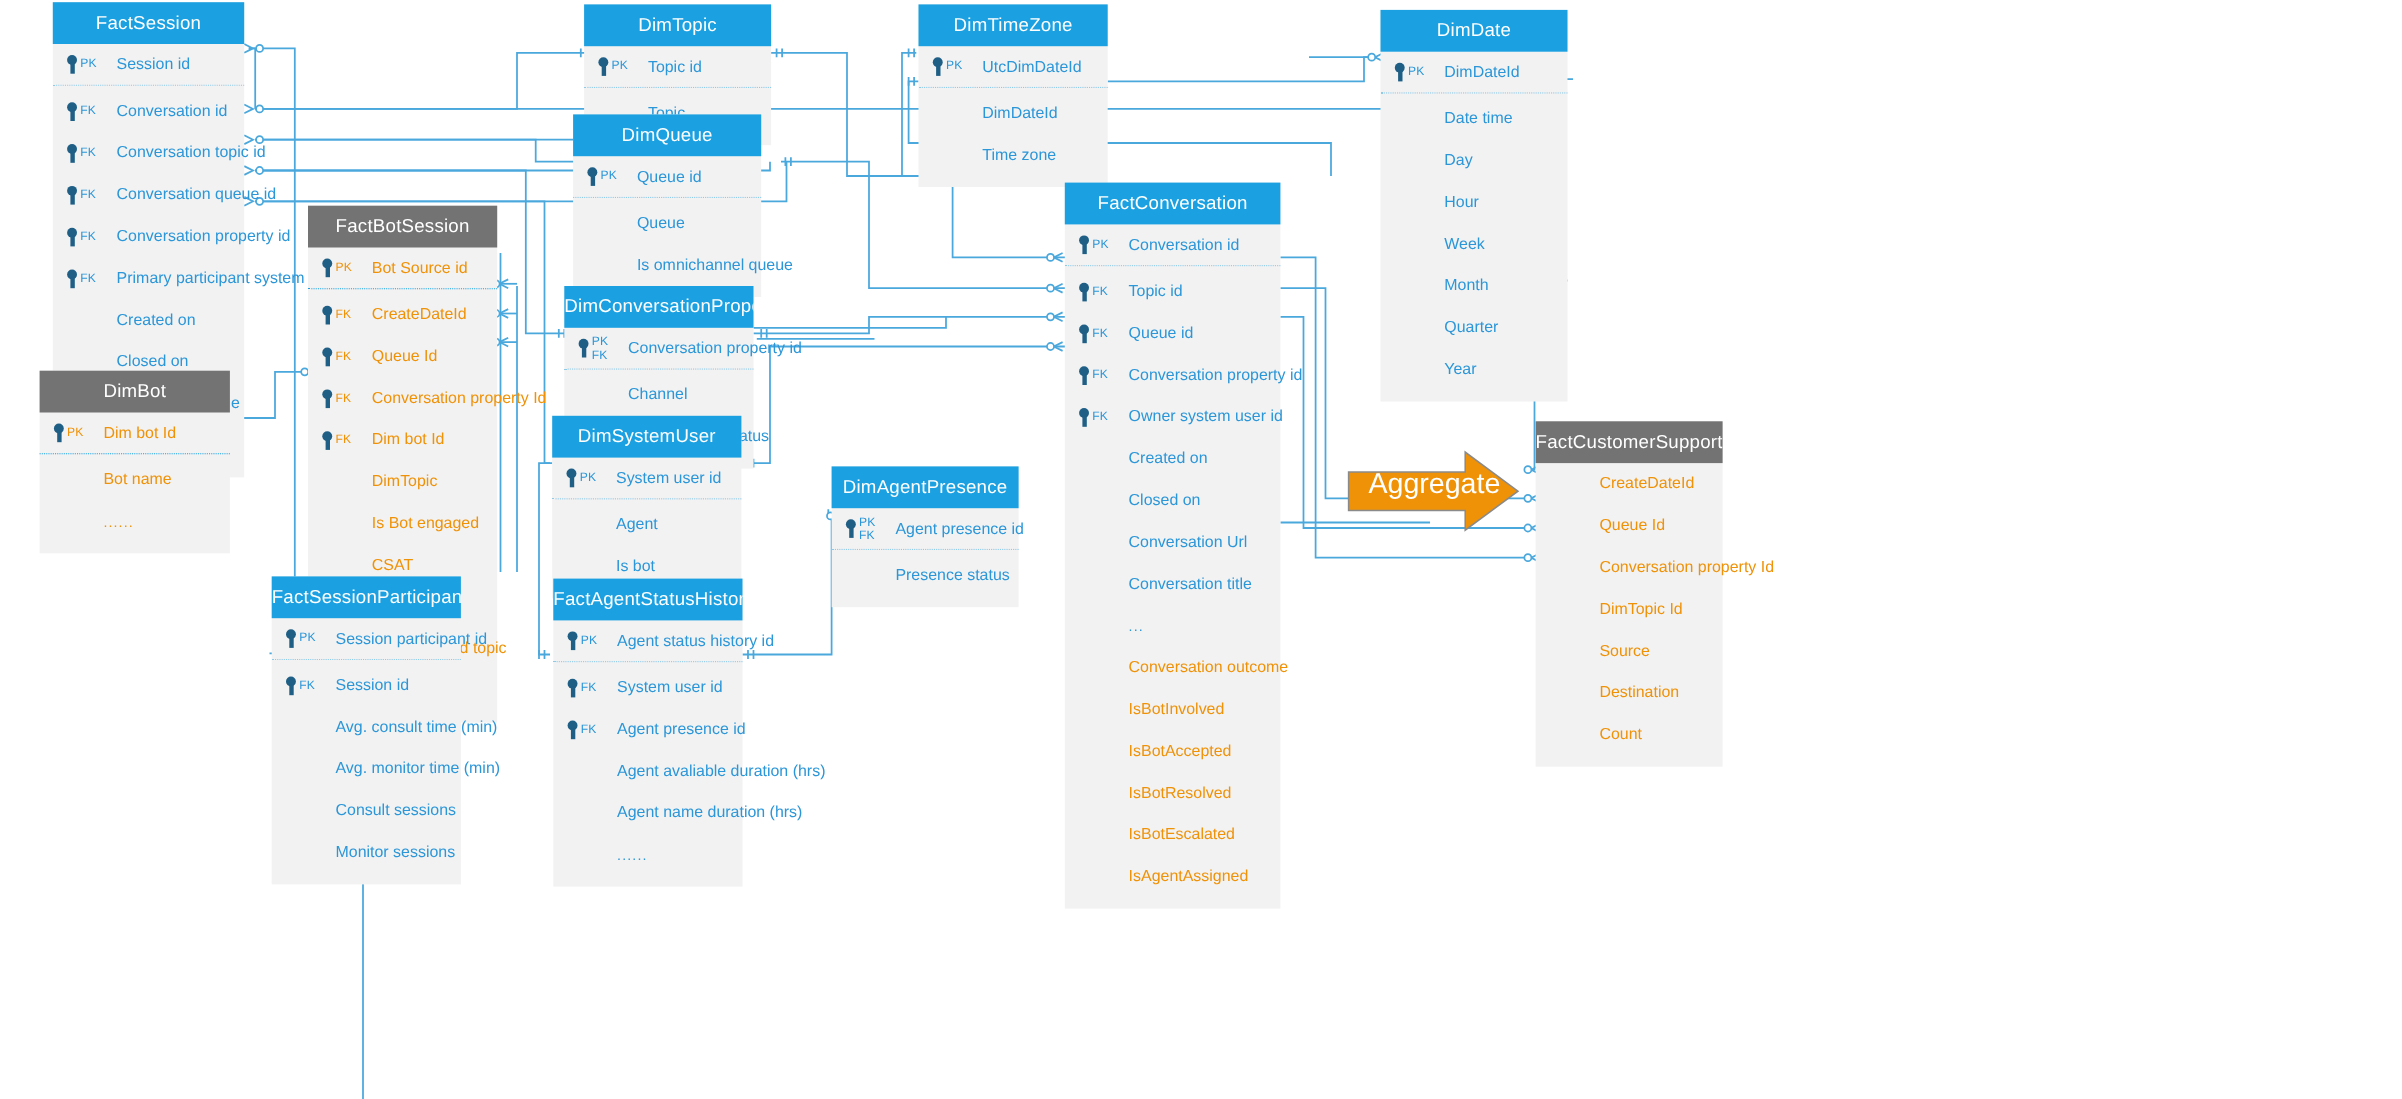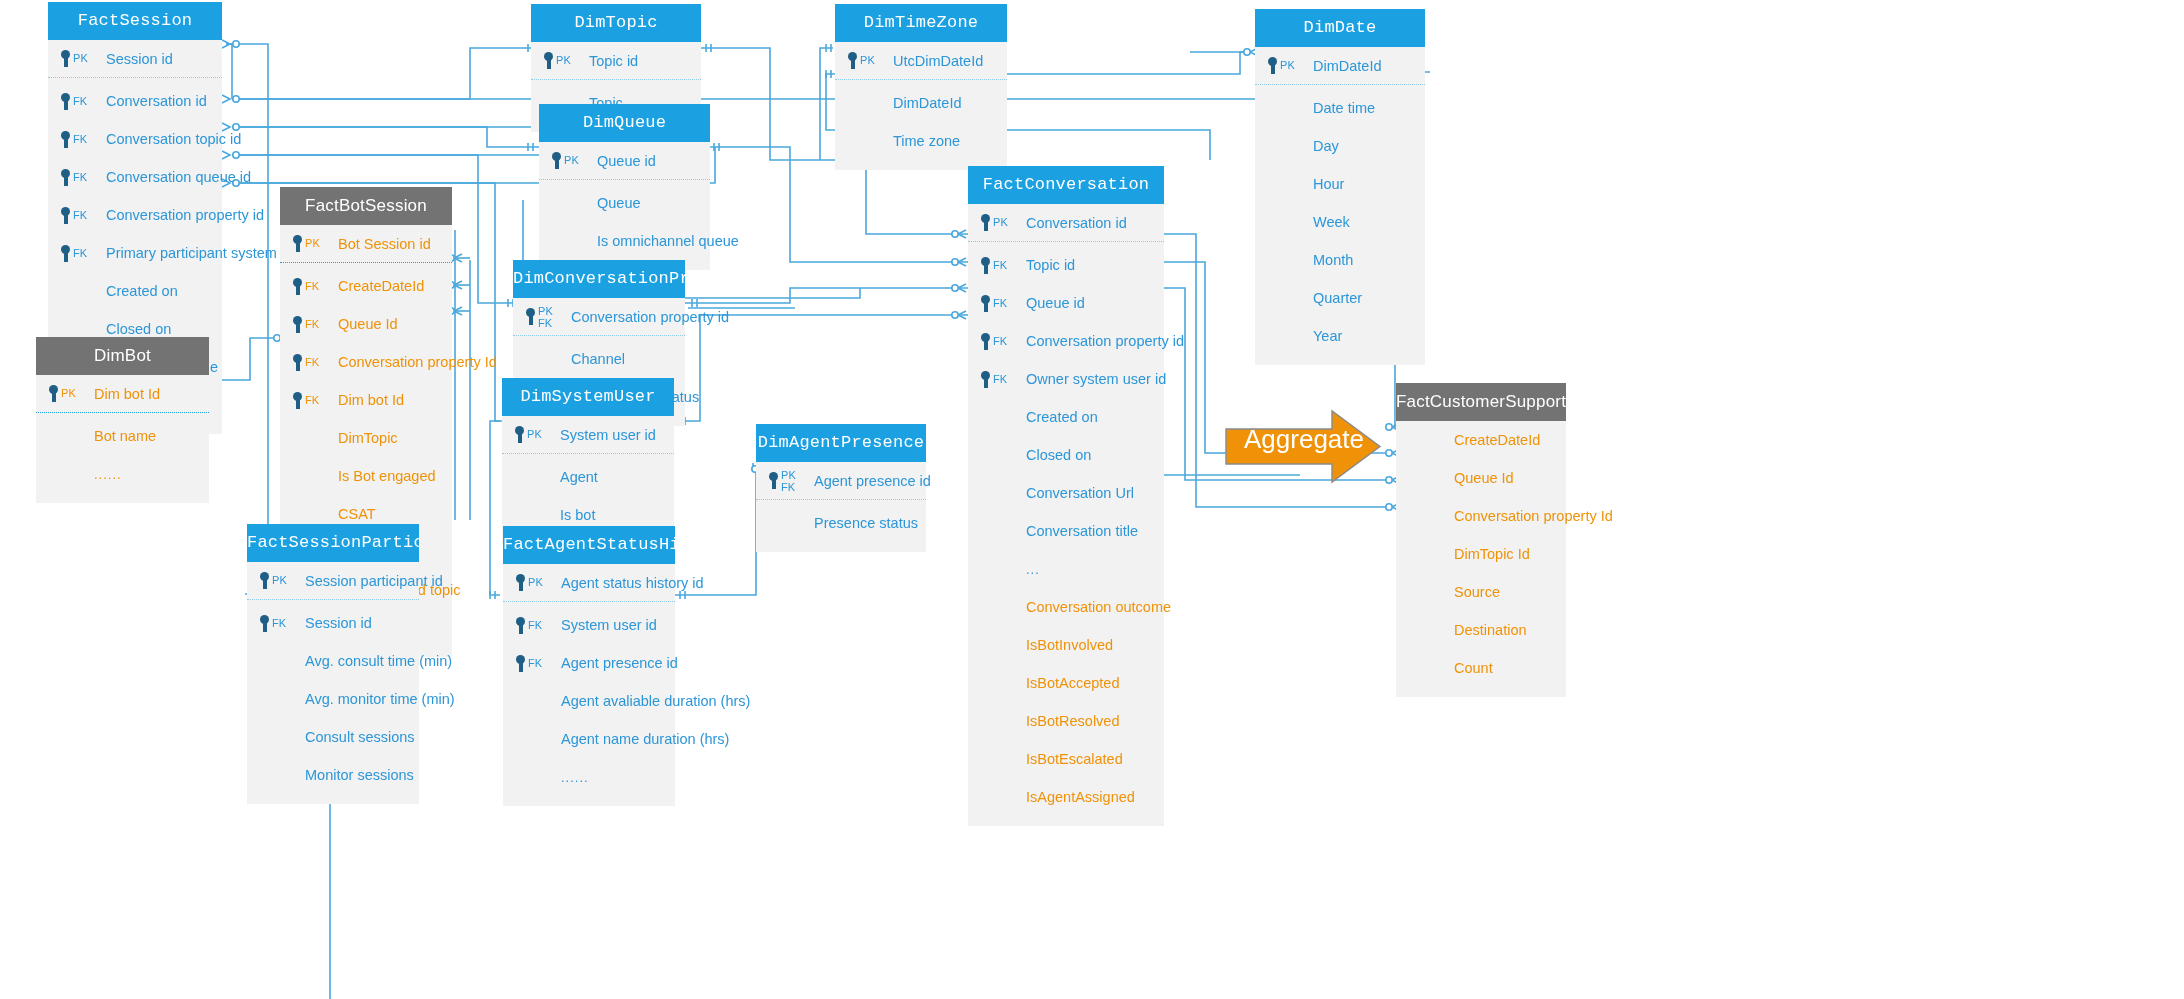--- a/index.html
+++ b/index.html
@@ -36,21 +36,21 @@
   .entity-title {
     height: 38px;
     line-height: 38px;
     text-align: center;
     color: #ffffff;
     font-size: 17px;
     letter-spacing: .2px;
     white-space: nowrap;
     overflow: hidden;
   }
-  .entity.blue > .entity-title { background: #1ba1e2; font-family: Liberation Mono, monospace; }
+  .entity.blue > .entity-title { background: #1ba1e2; }
   .entity.orange > .entity-title { background: #737373; }
 
   .fields {
     padding: 0 0 10px 0;
   }
   .field {
     position: relative;
     display: flex;
     align-items: center;
     min-height: 38px;
@@ -338,21 +338,21 @@
       </div>
     </div>
     <div class="entity orange" style="left: 280px; top: 187px; width: 172px;">
       <div class="entity-title">FactBotSession</div>
       <div class="fields">
         <div class="field pk-row">
           <span class="keycell">
             <span class="keyglyph"></span>
             <span class="keylabel">PK</span>
           </span>
-          <span class="fname">Bot Session id</span>
+          <span class="fname">Bot Source id</span>
         </div>
         <div class="field">
           <span class="keycell">
             <span class="keyglyph"></span>
             <span class="keylabel">FK</span>
           </span>
           <span class="fname">CreateDateId</span>
         </div>
         <div class="field">
           <span class="keycell">
@@ -445,21 +445,21 @@
             <span class="keylabel">PK</span>
           </span>
           <span class="fname">Topic id</span>
         </div>
         <div class="field">
           <span class="keycell empty"></span>
           <span class="fname">Topic</span>
         </div>
       </div>
     </div>
-    <div class="entity blue" style="left: 539px; top: 104px; width: 171px;">
+    <div class="entity blue" style="left: 521px; top: 104px; width: 171px;">
       <div class="entity-title">DimQueue</div>
       <div class="fields">
         <div class="field pk-row">
           <span class="keycell">
             <span class="keyglyph"></span>
             <span class="keylabel">PK</span>
           </span>
           <span class="fname">Queue id</span>
         </div>
         <div class="field">

